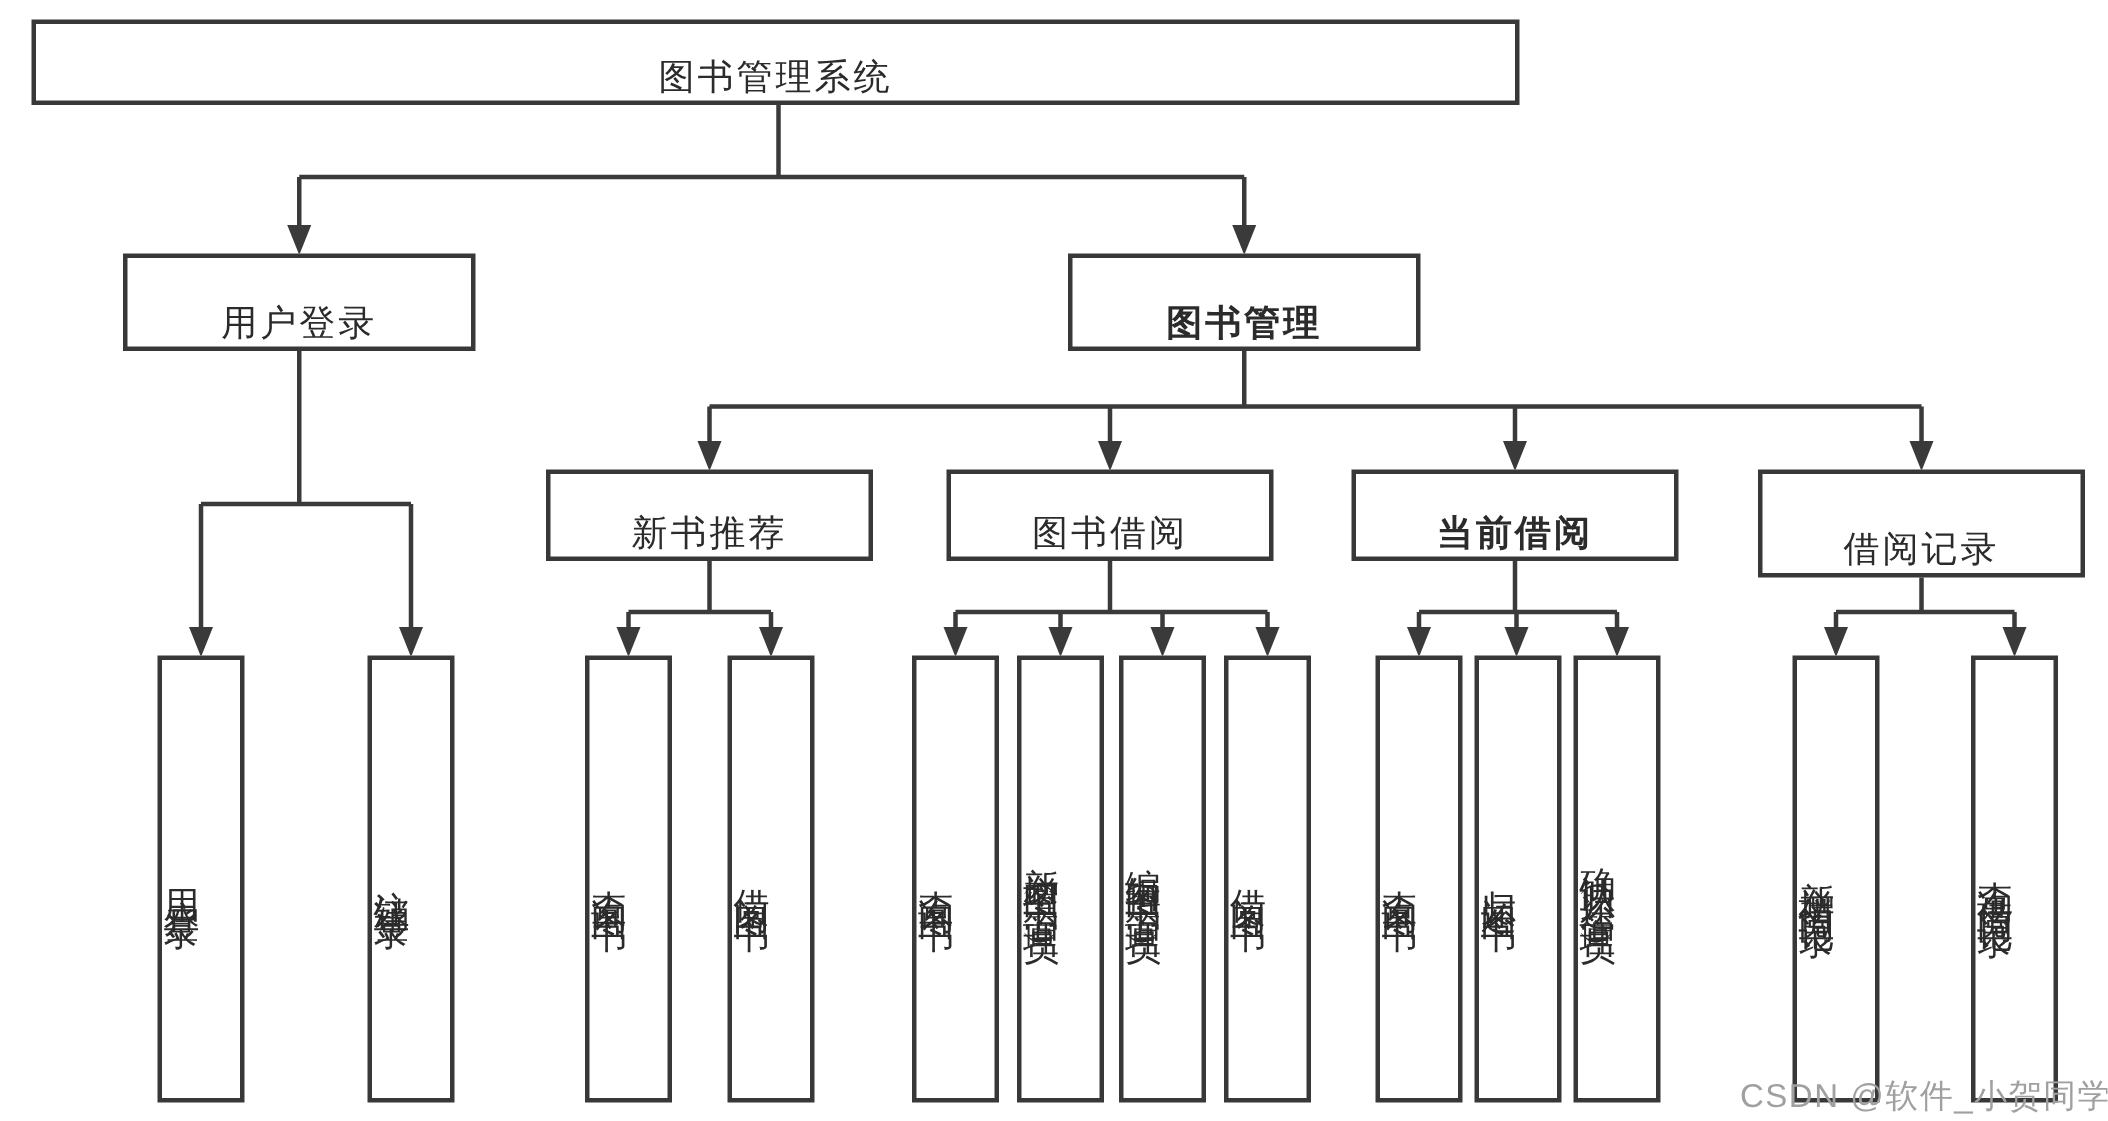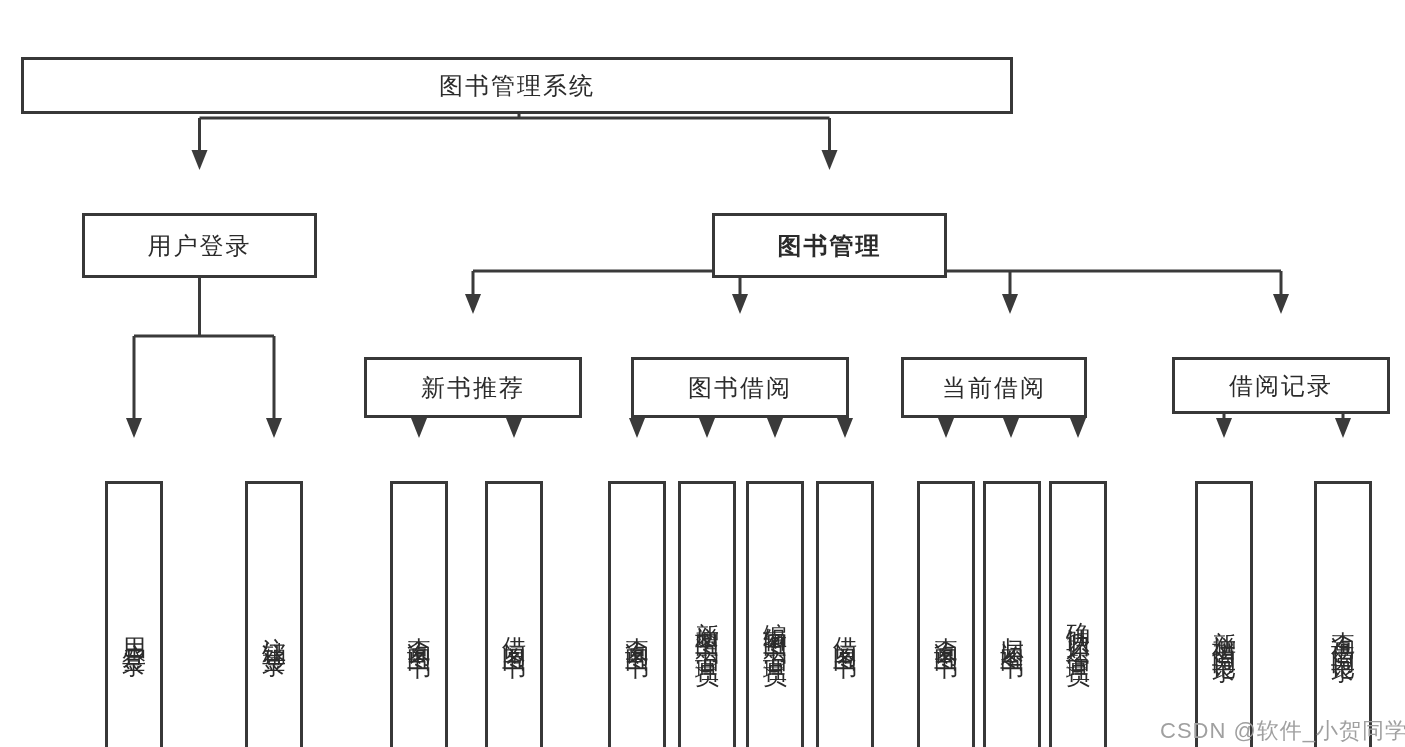--- a/index.html
+++ b/index.html
@@ -37,24 +37,23 @@
     fill: var(--line);
     stroke: none;
   }
   .hnode, .vnode {
     position: absolute;
     box-sizing: border-box;
     background: var(--box_bg);
     border: 3px solid var(--border);
     color: var(--text);
     display: flex;
-    align-items: center;
+    align-items: flex-end;
     justify-content: center;
     z-index: 2;
-    margin-top: 44px;
   }
   .hnode {
     font-size: 24px;
     letter-spacing: 2px;
     white-space: nowrap;
   }
   .vnode {
     width: 58px;
     top: 437px;
     height: 298px;
@@ -133,24 +132,24 @@
   <div class="hnode" style="left:712px; top:169px; width:235px; height:65px;font-weight:bold;">
     <span>图书管理</span>
   </div>
 
   <div class="hnode" style="left:364px; top:313px; width:218px; height:61px;">
     <span>新书推荐</span>
   </div>
   <div class="hnode" style="left:631px; top:313px; width:218px; height:61px;">
     <span>图书借阅</span>
   </div>
-  <div class="hnode" style="left:901px; top:313px; width:186px; height:61px;">
+  <div class="hnode" style="left:901px; top:313px; width:218px; height:61px;font-weight:bold;">
     <span>当前借阅</span>
   </div>
-  <div class="hnode" style="left:1172px; top:313px; width:218px; height:57px;">
+  <div class="hnode" style="left:1172px; top:313px; width:218px; height:72px;">
     <span>借阅记录</span>
   </div>
 
   <div class="vnode" style="left:105px;">
     <span>用户登录</span>
   </div>
   <div class="vnode" style="left:245px;">
     <span>注销登录</span>
   </div>
 

